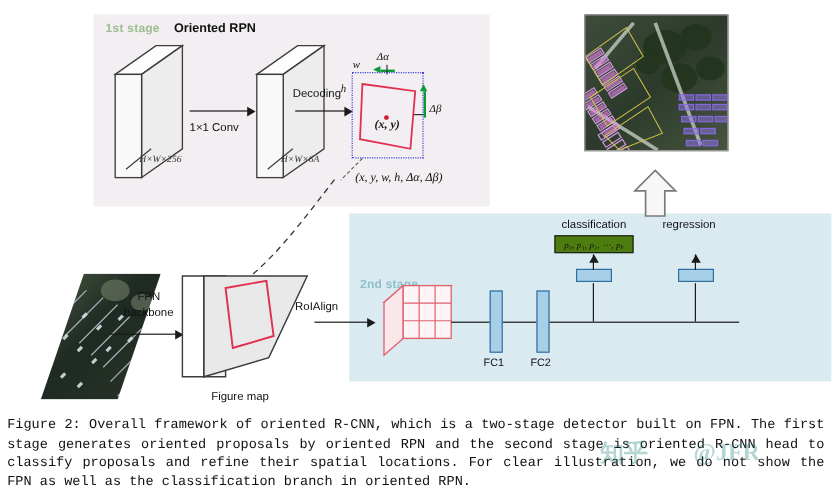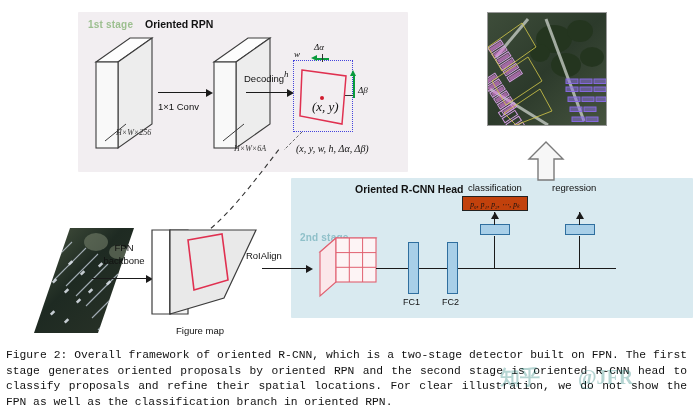--- a/index.html
+++ b/index.html
@@ -68,21 +68,21 @@
   
   #roi-grid{position:absolute;left:318px;top:236px;width:62px;height:66px;}
 
   
   .fc{position:absolute;width:11px;height:52px;background:#a8cfe8;
       border:1.1px solid #2f6f9f;box-sizing:border-box;}
   .head-blk{position:absolute;width:30px;height:11px;background:#a8cfe8;
       border:1.1px solid #2f6f9f;box-sizing:border-box;}
 
   
-  .outbox{position:absolute;background:#c2410c;border:1.2px solid #222;
+  .outbox{position:absolute;background:#4d7c0f;border:1.2px solid #222;
       box-sizing:border-box;display:flex;align-items:center;justify-content:center;
       font-family:"Liberation Serif",serif;font-style:italic;font-size:7.5px;color:#111;
       white-space:nowrap;letter-spacing:.1px;}
 
   
   #big-up{position:absolute;left:525px;top:140px;}
 
   
   #result-img{position:absolute;left:487px;top:12px;width:118px;height:112px;
       border:1px solid #9a9a9a;overflow:hidden;background:#2d3a2a;}
@@ -122,32 +122,32 @@
   <div class="lbl" style="left:158px;top:73px;margin-top:28px;">1×1 Conv</div>
 
   <div class="slab" style="left:214px;top:38px;width:60px;height:115px;">
     <svg width="70" height="115" viewBox="0 0 70 115">
       <polygon points="0,24 34,0 56,0 22,24" fill="#fdfdfd" stroke="#3c3c3c" stroke-width="1.1"></polygon>
       <polygon points="22,24 56,0 56,86 22,110" fill="#ededed" stroke="#3c3c3c" stroke-width="1.1"></polygon>
       <rect x="0" y="24" width="22" height="86" fill="#f9f9f9" stroke="#3c3c3c" stroke-width="1.1"></rect>
       <line x1="9" y1="103" x2="30" y2="86" stroke="#3c3c3c" stroke-width="1"></line>
     </svg>
   </div>
-  <div class="lbl it" style="left:234px;top:128px;margin-top:16px;">H×W×6A</div>
+  <div class="lbl it" style="left:234px;top:128px;">H×W×6A</div>
 
   <div class="arrow-line" style="left:246px;top:92px;width:44px;"></div>
   <div class="arrow-head" style="left:287px;top:89px;"></div>
   <div class="lbl" style="left:244px;top:73px;">Decoding</div>
 
   <div id="decode-box"></div>
   <svg id="rot-rect" width="52" height="68" viewBox="0 0 52 68">
     <polygon points="4,8 48,14 44,62 2,54" fill="none" stroke="#e03050" stroke-width="1.5"></polygon>
   </svg>
   <div id="center-dot"></div>
-  <div class="lbl ser" style="left:312px;top:99px;font-style:italic;font-size:13px;">(x, y)</div>
+  <div class="lbl ser" style="left:312px;top:99px;font-style:italic;font-size:10px;font-weight:bold;">(x, y)</div>
 
   <div class="lbl ser" style="left:294px;top:49px;font-style:italic;font-size:9px;">w</div>
   <div class="lbl ser" style="left:284px;top:69px;font-style:italic;font-size:9px;">h</div>
 
   <div class="garrow left" style="left:311px;top:55px;">
     <div class="gl" style="left:6px;top:3px;width:12px;height:1.6px;"></div>
     <div class="gh" style="left:0px;top:0px;"></div>
   </div>
   <div class="lbl ser" style="left:314px;top:42px;font-style:italic;font-size:9px;">Δα</div>
   <div class="tick" style="left:322px;top:54px;width:1px;height:8px;"></div>
@@ -163,21 +163,20 @@
     <line x1="20" y1="0" x2="2" y2="18" stroke="#555" stroke-width="0.9" stroke-dasharray="3,2"></line>
   </svg>
   <div class="lbl ser" style="left:296px;top:143px;font-style:italic;font-size:10px;">(x, y, w, h, Δα, Δβ)</div>
 
   <svg id="dash-connect" width="130" height="115" viewBox="0 0 130 115">
     <path d="M2,110 C 40,100 70,60 110,8" fill="none" stroke="#333" stroke-width="1.1" stroke-dasharray="5,4"></path>
   </svg>
 
   <div class="panel" id="stage2-panel"></div>
   <div class="stage-tag" id="stage2-tag">2nd stage</div>
-  <div class="stage-title" id="stage2-title">Oriented R-CNN Head</div>
 
   <div class="lbl" style="left:468px;top:182px;">classification</div>
   <div class="lbl" style="left:552px;top:182px;">regression</div>
 
   <div class="outbox" style="left:462px;top:196px;width:66px;height:15px;">p₀, p₁, p₂, ⋯, pₖ</div>
 
   <svg id="roi-grid" viewBox="0 0 62 66">
     <polygon points="2,16 18,2 58,2 42,16" fill="#fdf2f3" stroke="#e06070" stroke-width="1.1"></polygon>
     <polygon points="2,16 2,60 18,46 18,2" fill="#fbe7ea" stroke="#e06070" stroke-width="1.1"></polygon>
     <rect x="18" y="2" width="40" height="44" fill="#fdf4f5" stroke="#e06070" stroke-width="1.1"></rect>

